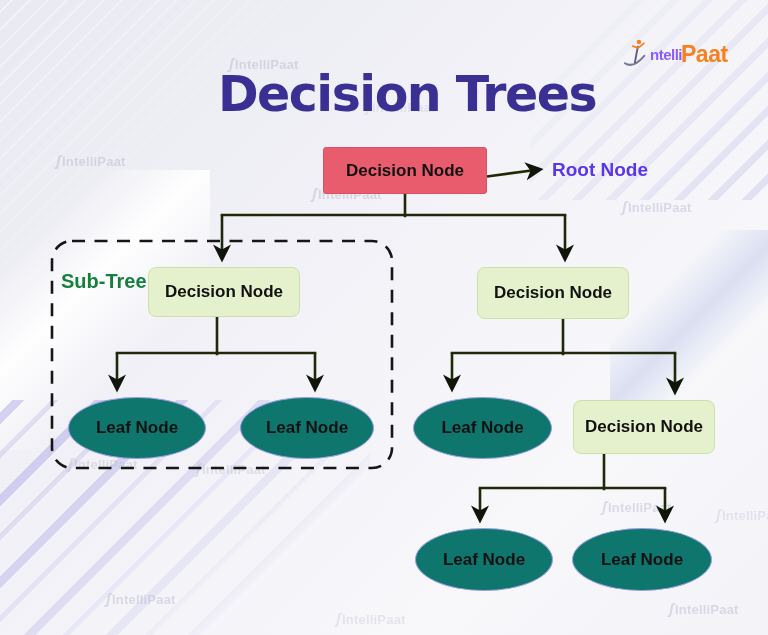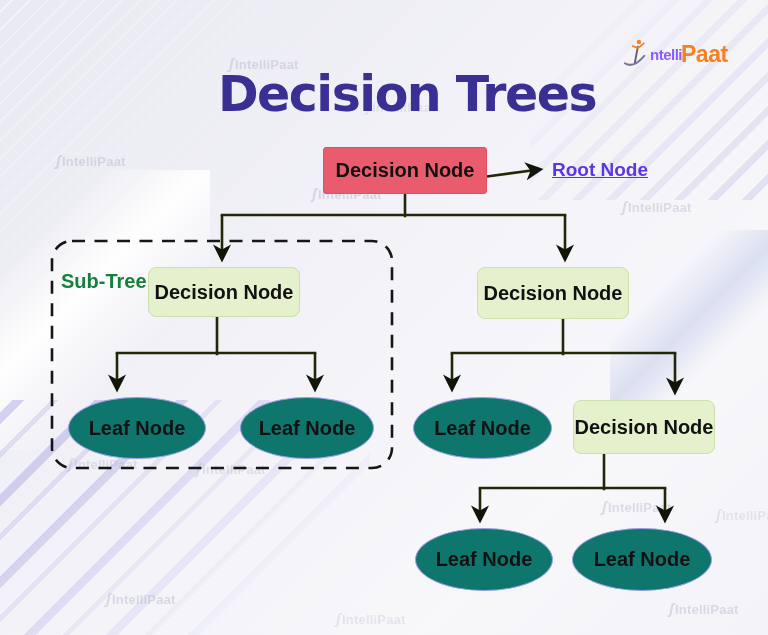--- a/index.html
+++ b/index.html
@@ -34,25 +34,25 @@
   
   #logo{position:absolute;left:624px;top:38px;display:flex;align-items:center;gap:2px;}
   #logo .lg-blue{font-weight:bold;font-size:15px;color:#8b5cf6;letter-spacing:-.5px;}
   #logo .lg-orange{font-weight:bold;font-size:23px;color:#f5821f;letter-spacing:-.5px;text-align:right;}
   
   #title{position:absolute;left:0;right:0;top:66px;padding-left:46px;text-align:center;
     font-family:"DejaVu Sans","Liberation Sans",sans-serif;font-weight:800;font-size:49px;
     letter-spacing:-1.5px;color:#3a3093;}
   
   .annot{position:absolute;font-weight:600;white-space:nowrap;}
-  #root-pointer-label{left:552px;top:159px;font-size:19px;color:#5b35e8;text-decoration:underline;}
+  #root-pointer-label{left:552px;top:159px;font-size:19px;color:#5b35e8;}
   #subtree-label{left:61px;top:270px;font-size:20px;color:#15803d;}
   
   .node{position:absolute;display:flex;align-items:center;justify-content:center;
-    font-size:20px;font-weight:600;color:#111;text-align:center;z-index:3;}
+    font-size:17px;font-weight:600;color:#111;text-align:center;z-index:3;}
   .node-root{background:#e95c6e;border:1.5px solid #dd4f63;border-radius:3px;}
   .node-decision{background:#e5f1cc;border:1px solid #cce0a9;border-radius:8px;}
   .node-leaf{background:#0f766e;border:1px solid #9c9ee6;border-radius:50%;}
   svg#connectors{position:absolute;left:0;top:0;z-index:2;}
 </style>
 </head>
 <body>
 
 <div class="stripes" id="stripes-tl"></div>
 <div class="stripes" id="stripes-ml"></div>

